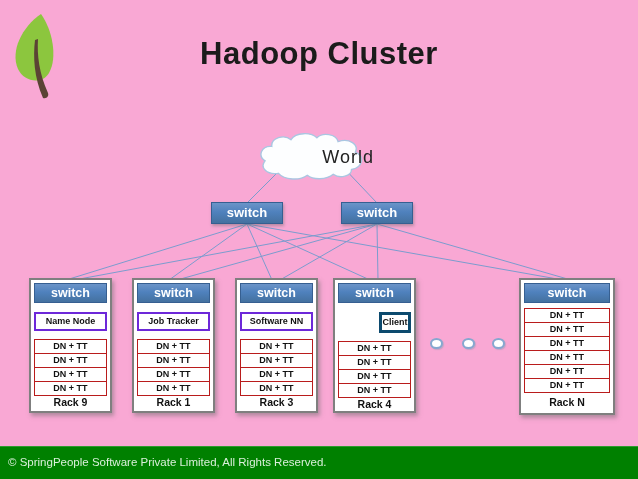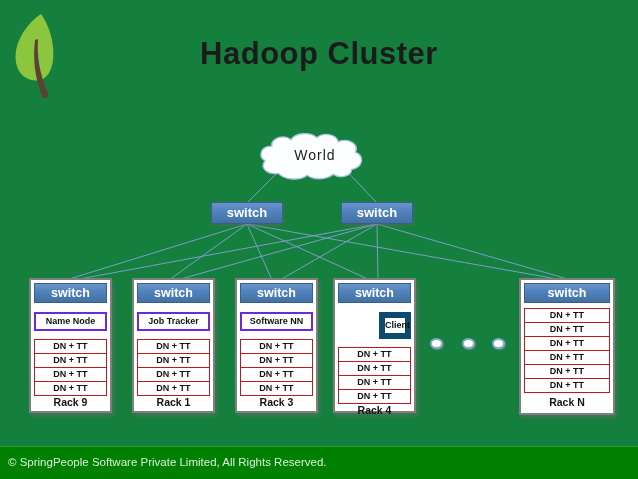--- a/index.html
+++ b/index.html
@@ -1,35 +1,35 @@
 <!DOCTYPE html>
 <html><head>
 <meta charset="utf-8">
 <style>
   html,body { margin:0; padding:0; background:#ffffff; }
   .slide {
     position:relative; width:638px; height:479px; overflow:hidden;
-    background:#15803d; font-family:"Liberation Sans", sans-serif;
+    background:#f9a8d4; font-family:"Liberation Sans", sans-serif;
   }
   
   .logo { position:absolute; left:8px; top:13px; width:52px; height:88px; }
   
   .title {
     position:absolute; left:0; right:0; top:36px; text-align:center;
     font-size:31px; font-weight:bold; color:#1b1b1b; letter-spacing:0.5px;
   }
   
   .links { position:absolute; left:0; top:0; width:638px; height:479px; pointer-events:none; }
   .links line { stroke:#7b9cce; stroke-width:1; }
   
   .cloud { position:absolute; left:256px; top:133px; width:118px; height:48px; }
   .cloud svg { position:absolute; left:0; top:0; }
   .cloud-label {
-    position:absolute; left:0; right:0; top:14px; text-align:center;
-    font-size:14px; color:#222; letter-spacing:1px;
+    position:absolute; left:0; right:0; top:14px; text-align:right;
+    font-size:18px; color:#222; letter-spacing:1px;
   }
   
   .core-switch {
     position:absolute; width:70px; height:20px; line-height:20px; text-align:center;
     background:linear-gradient(#6b94c8,#4f81bd 45%,#44719f);
     border:1.5px solid #365f91; color:#ffffff; font-size:13px; font-weight:bold;
     box-shadow:1px 2px 3px rgba(100,100,100,.45);
   }
   .core-switch.s1 { left:211px; top:202px; }
   .core-switch.s2 { left:341px; top:202px; }
@@ -48,21 +48,21 @@
   .rack-switch {
     height:18px; line-height:18px; text-align:center; flex:none;
     background:linear-gradient(#6b94c8,#4f81bd 45%,#44719f);
     border:1px solid #365f91; color:#ffffff; font-size:12.5px; font-weight:bold;
   }
   .role-box {
     height:15px; line-height:15px; text-align:center; flex:none;
     margin-top:9px; background:#ffffff; font-size:9px; font-weight:bold; color:#111;
   }
   .role-red   { border:2px solid #6d28d9; }
-  .role-olive { border:6px solid #0c4a6e;margin-left:41px; }
+  .role-olive { border:3px solid #0c4a6e;margin-left:41px; }
   .node-stack { margin-top:8px; flex:none; }
   .rack.rn .node-stack { margin-top:5px; }
   .node-box {
     height:13px; line-height:13px; text-align:center;
     border:1px solid #b91c1c; background:#ffffff;
     font-size:9px; font-weight:bold; color:#111;
   }
   .node-box + .node-box { margin-top:-1px; }
   .rack-label {
     margin-top:auto; margin-bottom:3px; text-align:center; flex:none;

